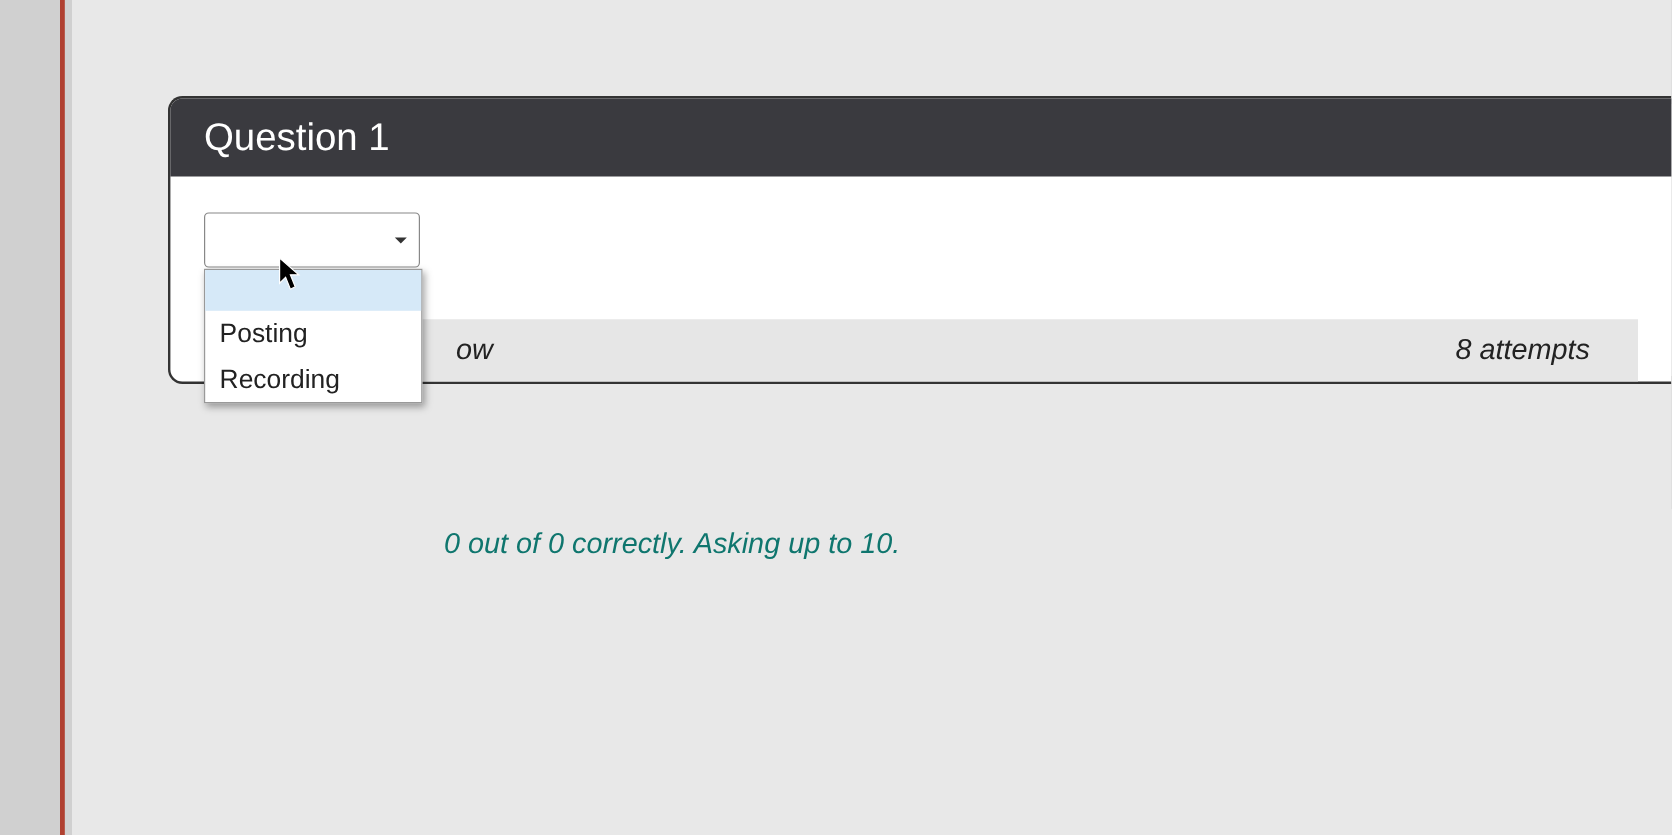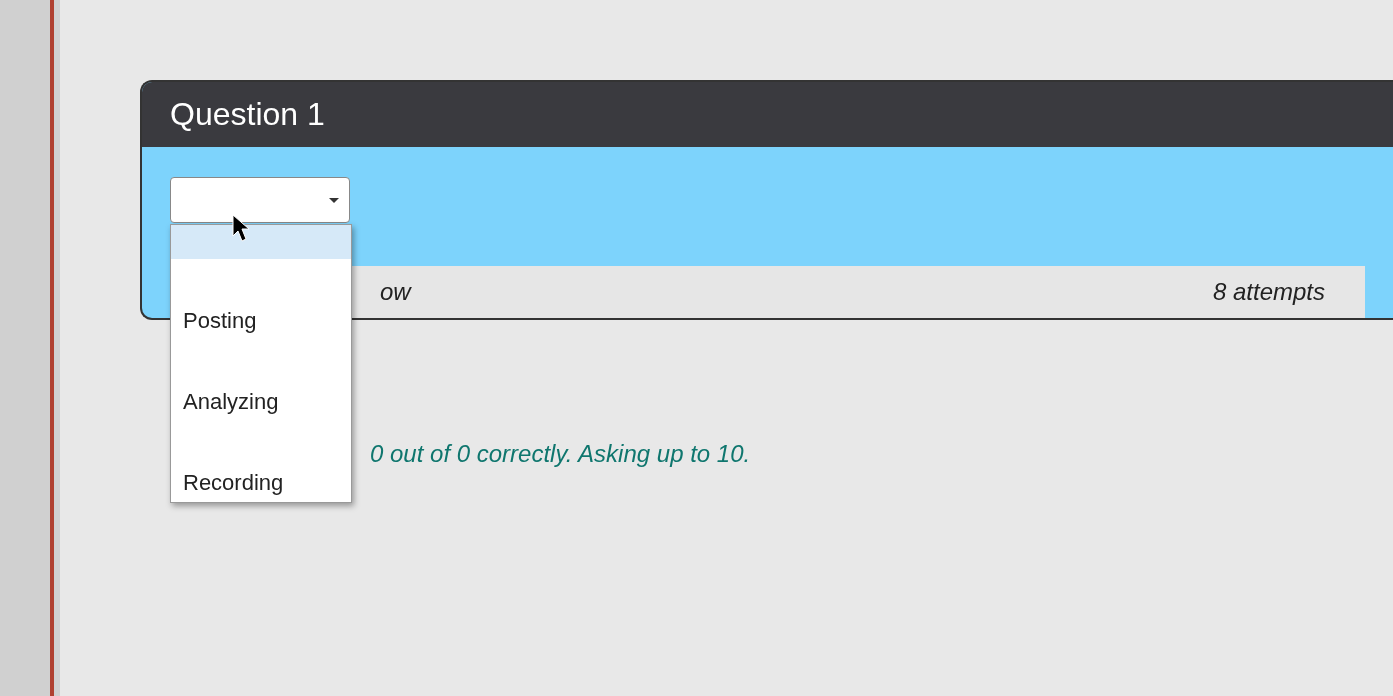--- a/index.html
+++ b/index.html
@@ -28,21 +28,21 @@
     background: #e8e8e8;
   }
   .question-card {
     position: absolute;
     left: 140px;
     top: 80px;
     right: 0;
     border: 2px solid #333;
     border-right: none;
     border-radius: 12px 0 0 12px;
-    background: #7dd3fc;
+    background: #ffffff;
     overflow: visible;
   }
   .question-header {
     background: #3a3a3f;
     color: #fff;
     font-size: 32px;
     font-weight: 400;
     padding: 14px 28px;
     border-radius: 10px 0 0 0;
   }
@@ -88,21 +88,20 @@
   }
   .dropdown-blank {
     height: 34px;
     background: #d6e9f8;
   }
   .dropdown-item {
     padding: 6px 12px;
     font-size: 22px;
     color: #222;
     cursor: pointer;
-    margin-top: 43px;
   }
   .footer-row {
     margin-top: 43px;
     background: #e6e6e6;
     display: flex;
     align-items: center;
     justify-content: space-between;
     padding: 12px 40px 12px 210px;
     font-size: 24px;
     font-style: italic;
@@ -135,21 +134,20 @@
   <div class="question-header">
     <span>Question 1</span>
   </div>
   <div class="question-body">
     <div class="question-row">
       <div class="dropdown-box">
         <span class="dropdown-caret"></span>
         <div class="dropdown-list">
           <div class="dropdown-blank"></div>
           <div class="dropdown-item">Posting</div>
-          <div class="dropdown-item">Analyzing</div>
           <div class="dropdown-item">Recording</div>
         </div>
       </div>
     </div>
     <div class="footer-row">
       <span>ow</span>
       <span>8 attempts</span>
     </div>
   </div>
 </div>

